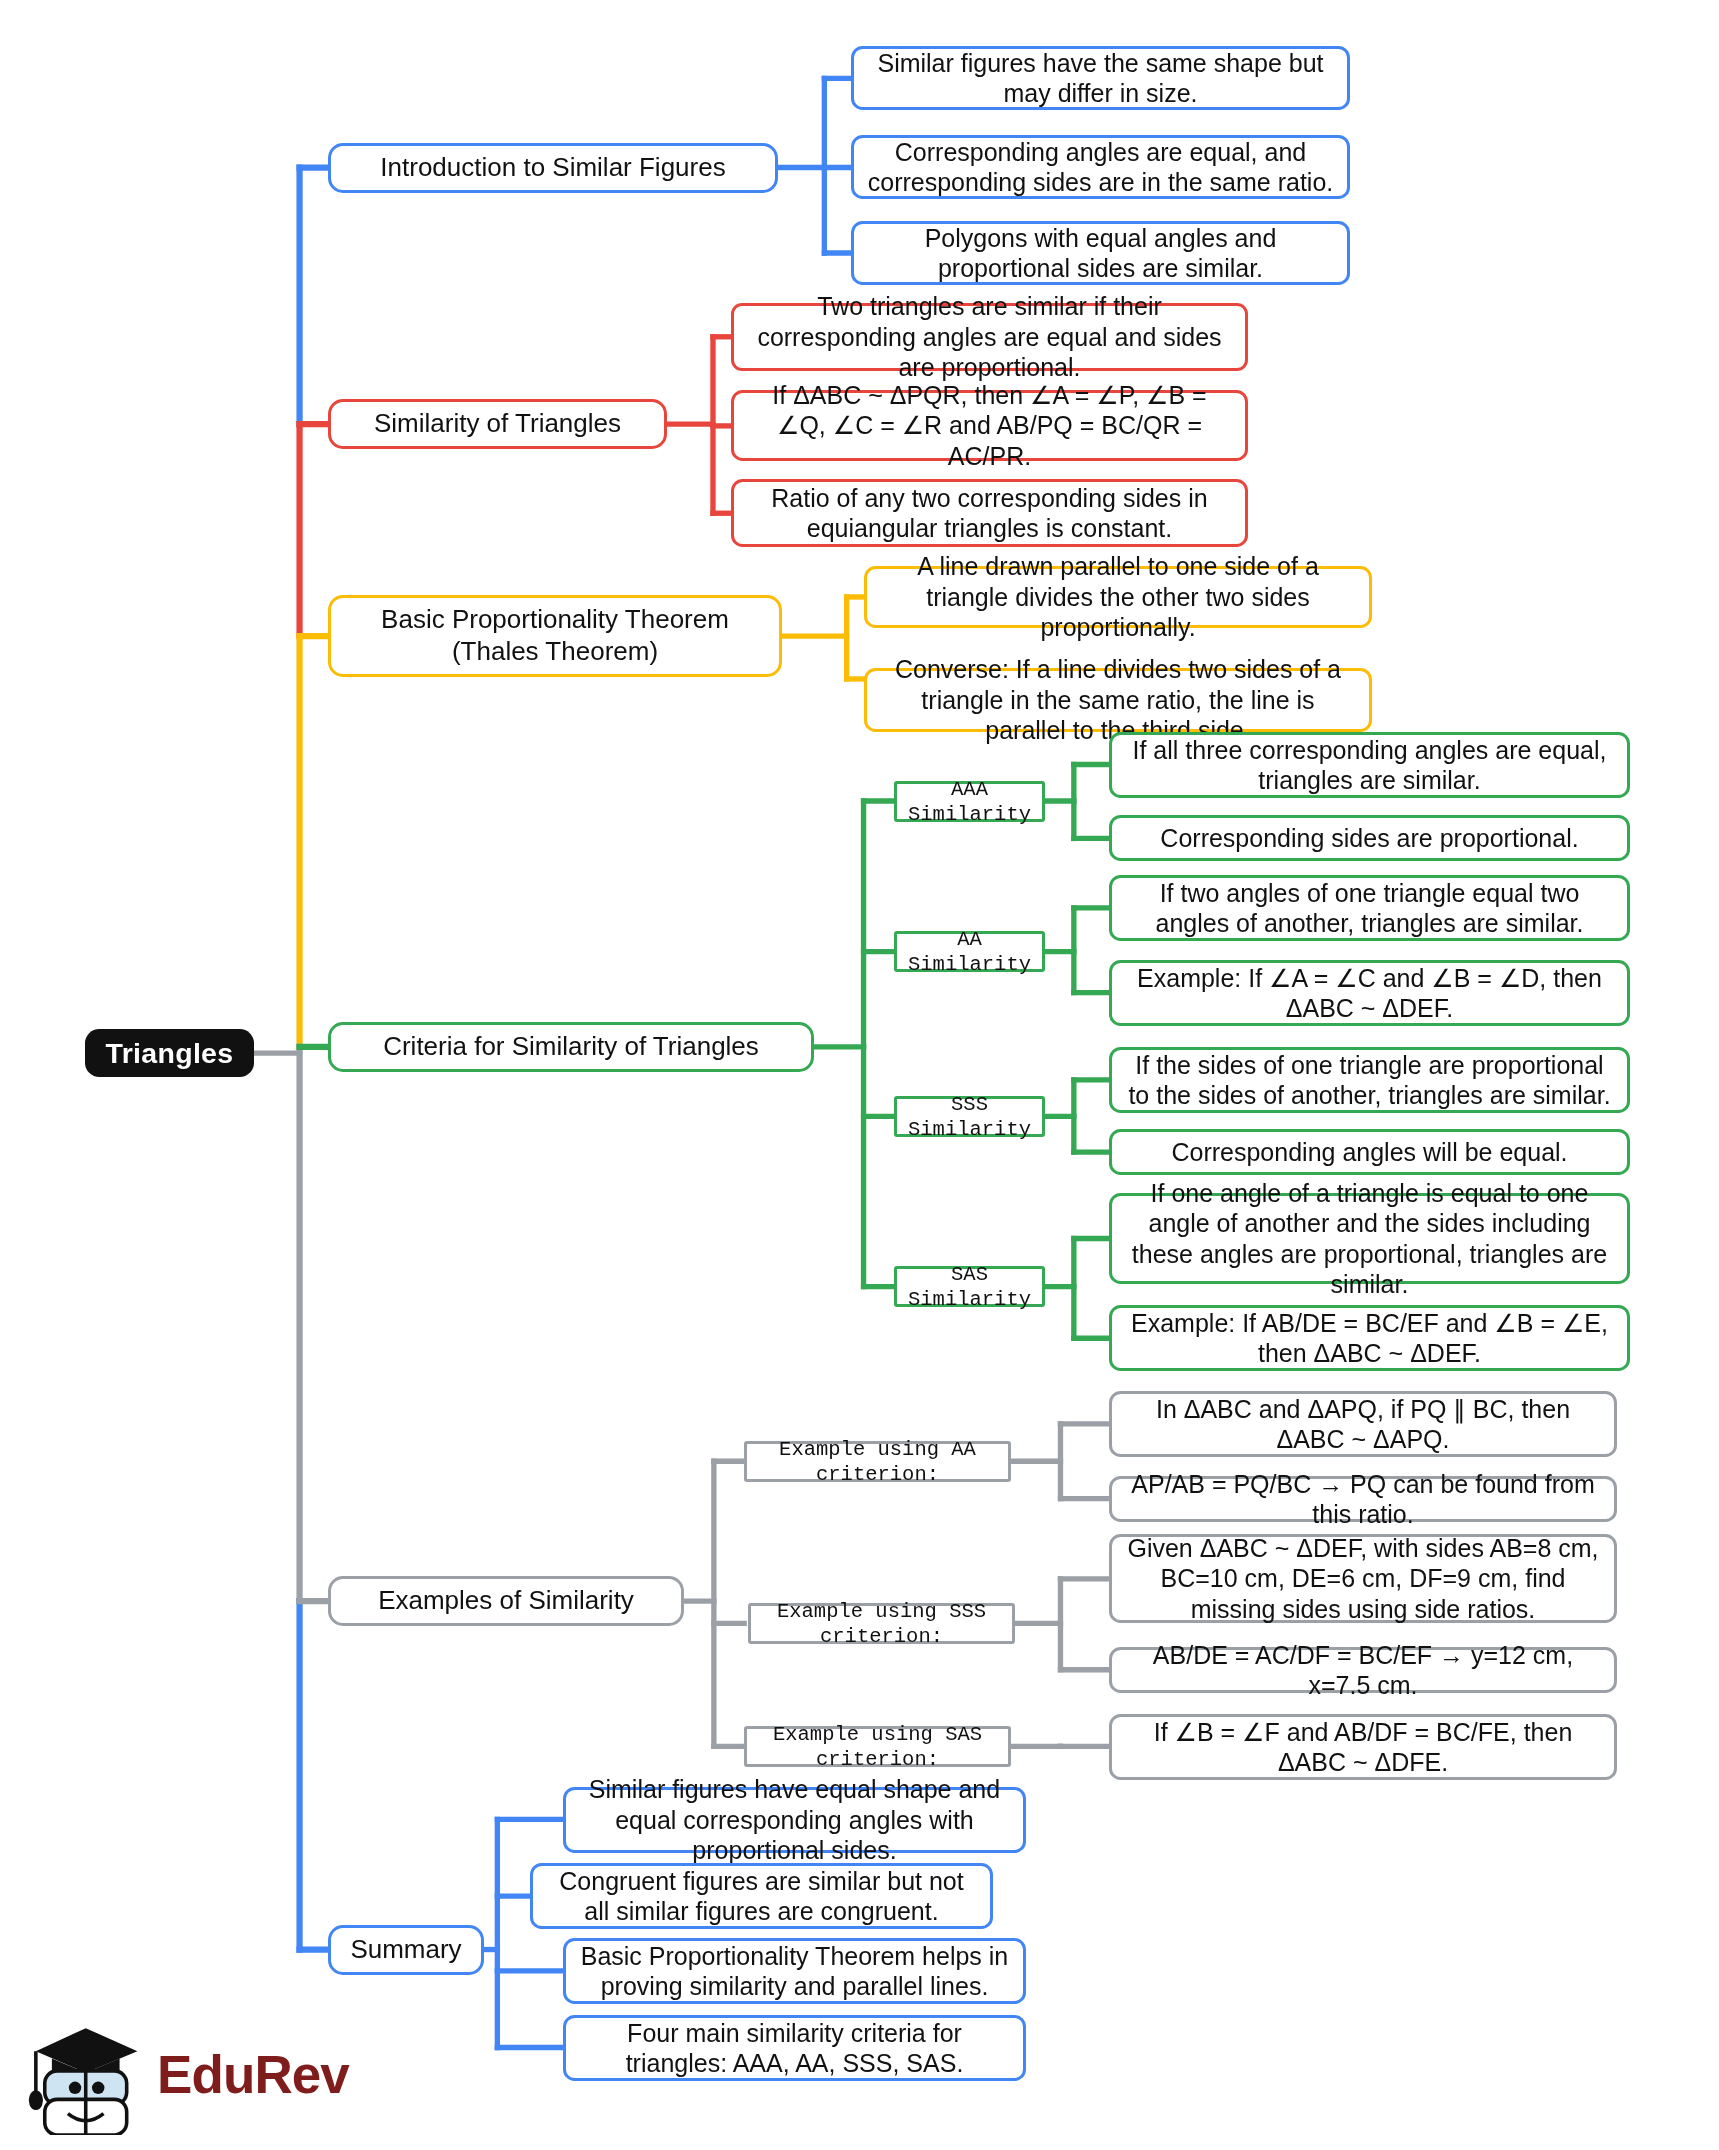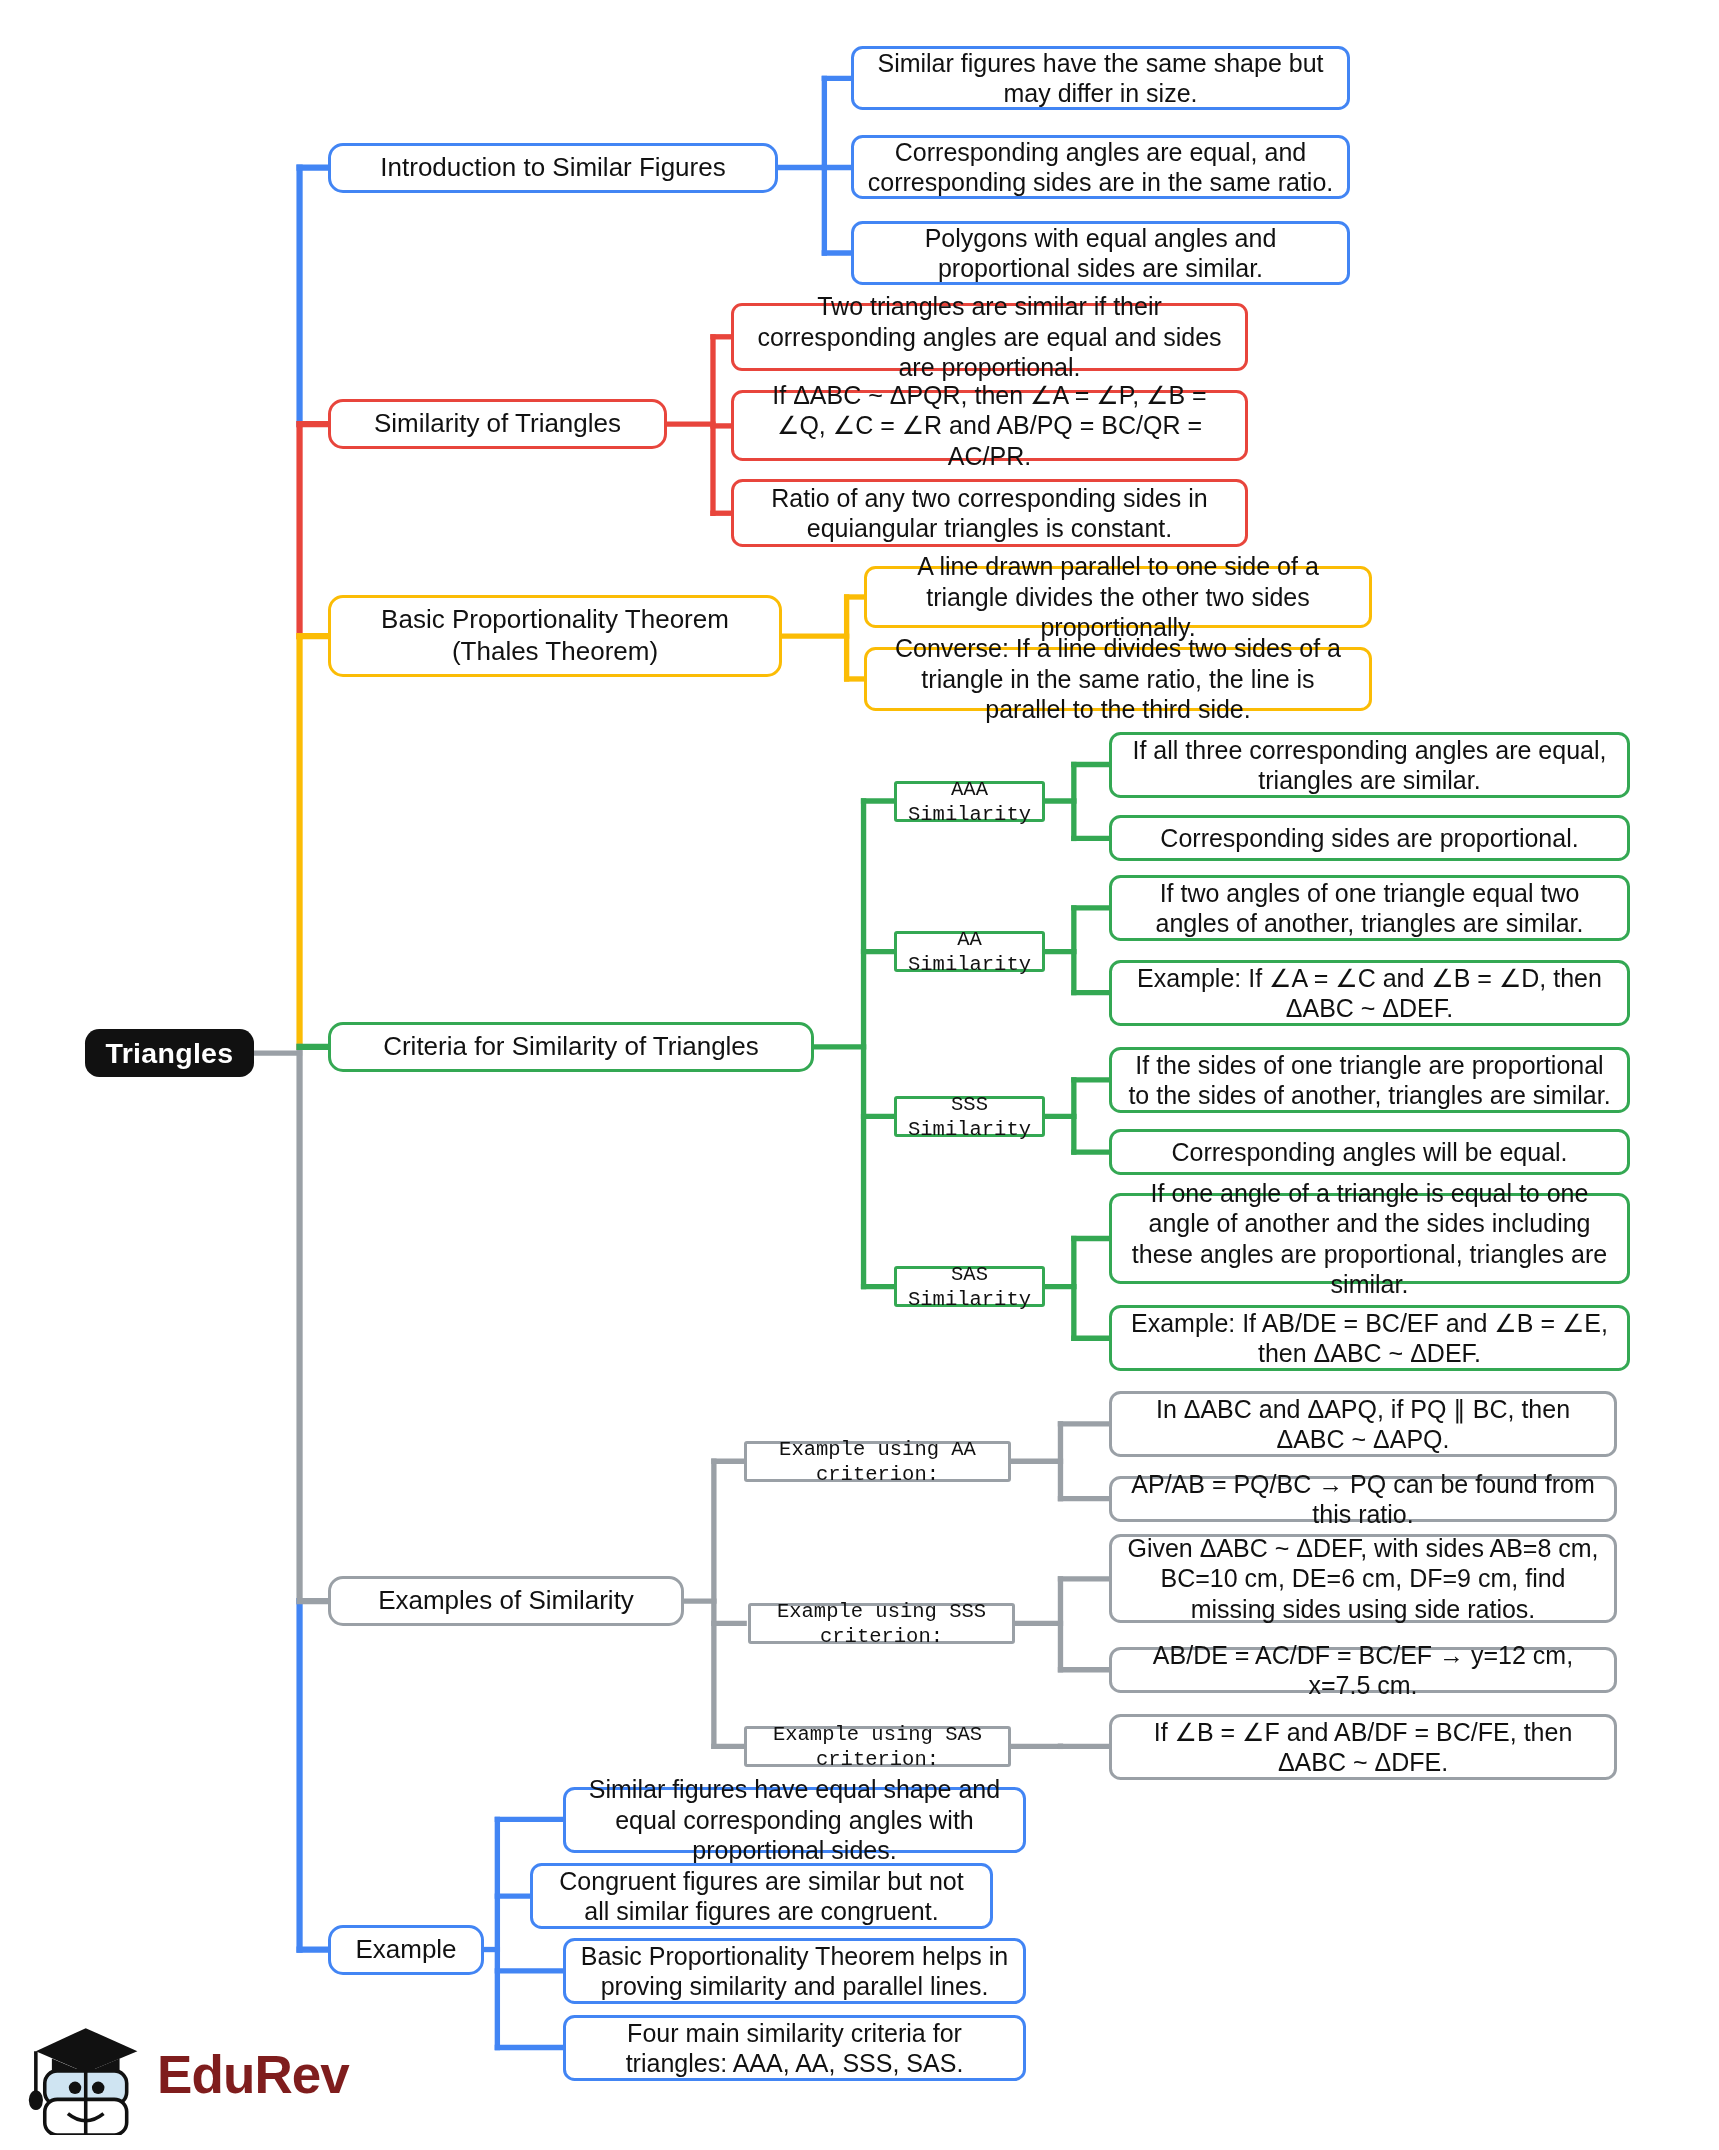--- a/index.html
+++ b/index.html
@@ -107,21 +107,21 @@
       <div class="node branch c-blue" style="left: 328px; top: 143px; width: 450px; min-height: 50px; height: 50px;">Introduction to Similar Figures</div>
       <div class="node leaf c-blue" style="left: 851px; top: 46px; width: 499px; min-height: 64px; height: 64px;">Similar figures have the same shape but may differ in size.</div>
       <div class="node leaf c-blue" style="left: 851px; top: 135px; width: 499px; min-height: 64px; height: 64px;">Corresponding angles are equal, and corresponding sides are in the same ratio.</div>
       <div class="node leaf c-blue" style="left: 851px; top: 221px; width: 499px; min-height: 64px; height: 64px;">Polygons with equal angles and proportional sides are similar.</div>
       <div class="node branch c-red" style="left: 328px; top: 399px; width: 339px; min-height: 50px; height: 50px;">Similarity of Triangles</div>
       <div class="node leaf c-red" style="left: 731px; top: 303px; width: 517px; min-height: 68px; height: 68px; border-radius: 11px;">Two triangles are similar if their corresponding angles are equal and sides are proportional.</div>
       <div class="node leaf c-red" style="left: 731px; top: 390px; width: 517px; min-height: 71px; height: 71px;">If ΔABC ~ ΔPQR, then ∠A = ∠P, ∠B = ∠Q, ∠C = ∠R and AB/PQ = BC/QR = AC/PR.</div>
       <div class="node leaf c-red" style="left: 731px; top: 479px; width: 517px; min-height: 68px; height: 68px;">Ratio of any two corresponding sides in equiangular triangles is constant.</div>
       <div class="node branch c-amber" style="left: 328px; top: 595px; width: 454px; min-height: 82px; height: 82px;">Basic Proportionality Theorem (Thales Theorem)</div>
       <div class="node leaf c-amber" style="left: 864px; top: 566px; width: 508px; min-height: 62px; height: 62px;">A line drawn parallel to one side of a triangle divides the other two sides proportionally.</div>
-      <div class="node leaf c-amber" style="left: 864px; top: 647px; width: 508px; min-height: 64px; height: 64px;">Converse: If a line divides two sides of a triangle in the same ratio, the line is parallel to the third side.</div>
+      <div class="node leaf c-amber" style="left: 864px; top: 668px; width: 508px; min-height: 64px; height: 64px;">Converse: If a line divides two sides of a triangle in the same ratio, the line is parallel to the third side.</div>
       <div class="node branch c-green" style="left: 328px; top: 1022px; width: 486px; min-height: 50px; height: 50px;">Criteria for Similarity of Triangles</div>
       <div class="node sub c-green" style="left: 894px; top: 781px; width: 151px; min-height: 41px; height: 41px;">AAA Similarity</div>
       <div class="node leaf c-green" style="left: 1109px; top: 732px; width: 521px; min-height: 66px; height: 66px;">If all three corresponding angles are equal, triangles are similar.</div>
       <div class="node leaf c-green" style="left: 1109px; top: 815px; width: 521px; min-height: 46px; height: 46px;">Corresponding sides are proportional.</div>
       <div class="node sub c-green" style="left: 894px; top: 931px; width: 151px; min-height: 41px; height: 41px;">AA Similarity</div>
       <div class="node leaf c-green" style="left: 1109px; top: 875px; width: 521px; min-height: 66px; height: 66px;">If two angles of one triangle equal two angles of another, triangles are similar.</div>
       <div class="node leaf c-green" style="left: 1109px; top: 960px; width: 521px; min-height: 66px; height: 66px;">Example: If ∠A = ∠C and ∠B = ∠D, then ΔABC ~ ΔDEF.</div>
       <div class="node sub c-green" style="left: 894px; top: 1096px; width: 151px; min-height: 41px; height: 41px;">SSS Similarity</div>
       <div class="node leaf c-green" style="left: 1109px; top: 1047px; width: 521px; min-height: 66px; height: 66px;">If the sides of one triangle are proportional to the sides of another, triangles are similar.</div>
       <div class="node leaf c-green" style="left: 1109px; top: 1129px; width: 521px; min-height: 46px; height: 46px;">Corresponding angles will be equal.</div>
@@ -130,21 +130,21 @@
       <div class="node leaf c-green" style="left: 1109px; top: 1305px; width: 521px; min-height: 66px; height: 66px;">Example: If AB/DE = BC/EF and ∠B = ∠E, then ΔABC ~ ΔDEF.</div>
       <div class="node branch c-gray" style="left: 328px; top: 1576px; width: 356px; min-height: 50px; height: 50px;">Examples of Similarity</div>
       <div class="node sub c-gray" style="left: 744px; top: 1441px; width: 267px; min-height: 41px; height: 41px;">Example using AA criterion:</div>
       <div class="node leaf c-gray" style="left: 1109px; top: 1391px; width: 508px; min-height: 66px; height: 66px;">In ΔABC and ΔAPQ, if PQ ∥ BC, then ΔABC ~ ΔAPQ.</div>
       <div class="node leaf c-gray" style="left: 1109px; top: 1476px; width: 508px; min-height: 46px; height: 46px;">AP/AB = PQ/BC → PQ can be found from this ratio.</div>
       <div class="node sub c-gray" style="left: 748px; top: 1603px; width: 267px; min-height: 41px; height: 41px;">Example using SSS criterion:</div>
       <div class="node leaf c-gray" style="left: 1109px; top: 1534px; width: 508px; min-height: 89px; height: 89px;">Given ΔABC ~ ΔDEF, with sides AB=8 cm, BC=10 cm, DE=6 cm, DF=9 cm, find missing sides using side ratios.</div>
       <div class="node leaf c-gray" style="left: 1109px; top: 1647px; width: 508px; min-height: 46px; height: 46px;">AB/DE = AC/DF = BC/EF → y=12 cm, x=7.5 cm.</div>
       <div class="node sub c-gray" style="left: 744px; top: 1726px; width: 267px; min-height: 41px; height: 41px;">Example using SAS criterion:</div>
       <div class="node leaf c-gray" style="left: 1109px; top: 1714px; width: 508px; min-height: 66px; height: 66px;">If ∠B = ∠F and AB/DF = BC/FE, then ΔABC ~ ΔDFE.</div>
-      <div class="node branch c-blue" style="left: 328px; top: 1925px; width: 156px; min-height: 50px; height: 50px;">Example</div>
+      <div class="node branch c-blue" style="left: 328px; top: 1925px; width: 156px; min-height: 50px; height: 50px;">Summary</div>
       <div class="node leaf c-blue" style="left: 563px; top: 1787px; width: 463px; min-height: 66px; height: 66px;">Similar figures have equal shape and equal corresponding angles with proportional sides.</div>
       <div class="node leaf c-blue" style="left: 530px; top: 1863px; width: 463px; min-height: 66px; height: 66px;">Congruent figures are similar but not all similar figures are congruent.</div>
       <div class="node leaf c-blue" style="left: 563px; top: 1938px; width: 463px; min-height: 66px; height: 66px;">Basic Proportionality Theorem helps in proving similarity and parallel lines.</div>
       <div class="node leaf c-blue" style="left: 563px; top: 2015px; width: 463px; min-height: 66px; height: 66px;">Four main similarity criteria for triangles: AAA, AA, SSS, SAS.</div>
     </div>
 
   <div id="logo">
     <svg width="125" height="114" viewBox="0 0 140 128">
       <path d="M12 34 L68 8 L126 34 L68 58 Z" fill="#111"></path>
       <path d="M30 42 L30 62 Q30 66 36 66 L100 66 Q106 66 106 62 L106 42 L68 58 Z" fill="#111"></path>

